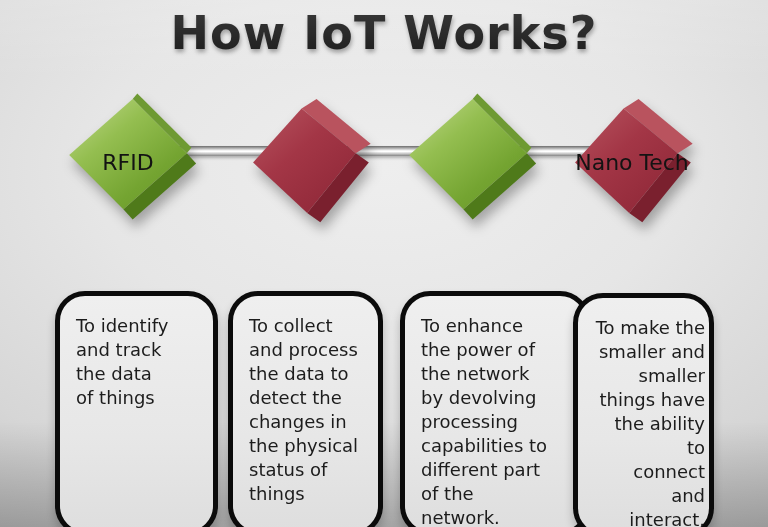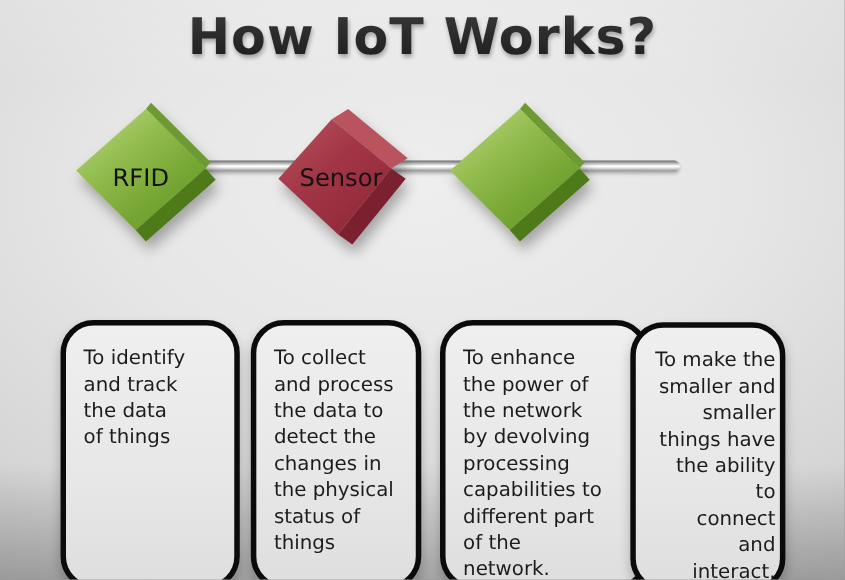--- a/index.html
+++ b/index.html
@@ -97,31 +97,38 @@
     </svg>
     <span class="cube-label">RFID</span>
   </div>
 
   <div class="cube cube-1">
     <svg viewBox="0 0 150 150">
       <polygon class="r-top" points="66,24 82,14 140,62 124,72"></polygon>
       <polygon class="r-side" points="124,72 138,82 86,146 72,136"></polygon>
       <polygon class="r-front" points="14,82 66,24 124,72 72,136"></polygon>
     </svg>
-    <span class="cube-label">Sensor</span>
   </div>
 
   <div class="cube cube-2">
     <svg viewBox="0 0 150 150">
       <polygon class="g-top" points="80,14 85,8 143,66 138,72"></polygon>
       <polygon class="g-side" points="138,72 148,83 80,143 70,132"></polygon>
       <polygon class="g-front" points="12,74 80,14 138,72 70,132"></polygon>
     </svg>
   </div>
 
+  <div class="cube cube-3">
+    <svg viewBox="0 0 150 150">
+      <polygon class="r-top" points="66,24 82,14 140,62 124,72"></polygon>
+      <polygon class="r-side" points="124,72 138,82 86,146 72,136"></polygon>
+      <polygon class="r-front" points="14,82 66,24 124,72 72,136"></polygon>
+    </svg>
+    <span class="cube-label">Nano Tech</span>
+  </div>
 
   <div class="box box-0">
     <p>To identify
 and track
 the data
 of things</p>
   </div>
   <div class="box box-1">
     <p>To collect
 and process

